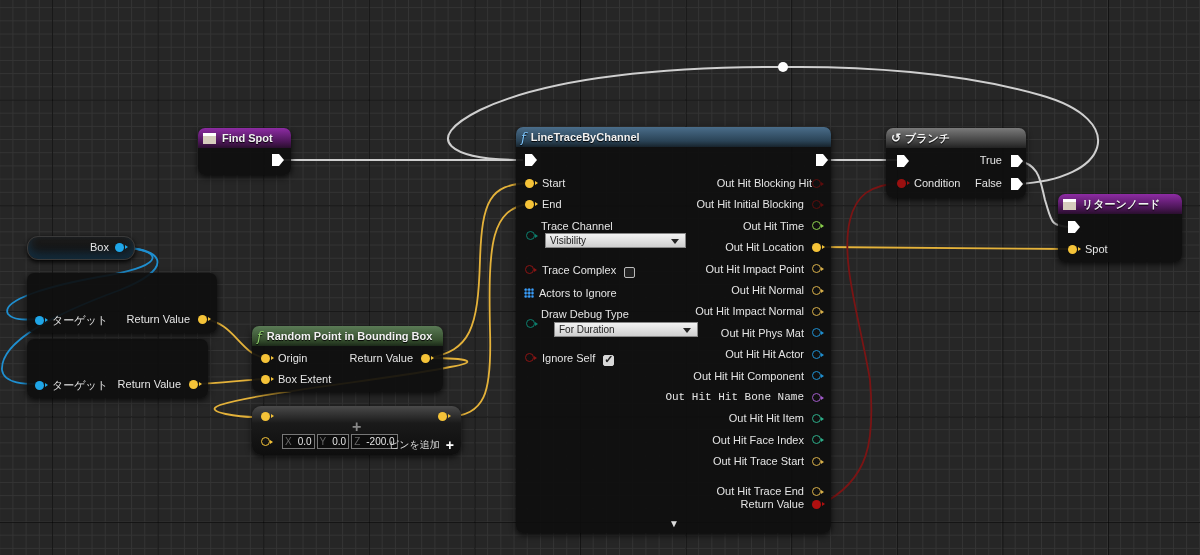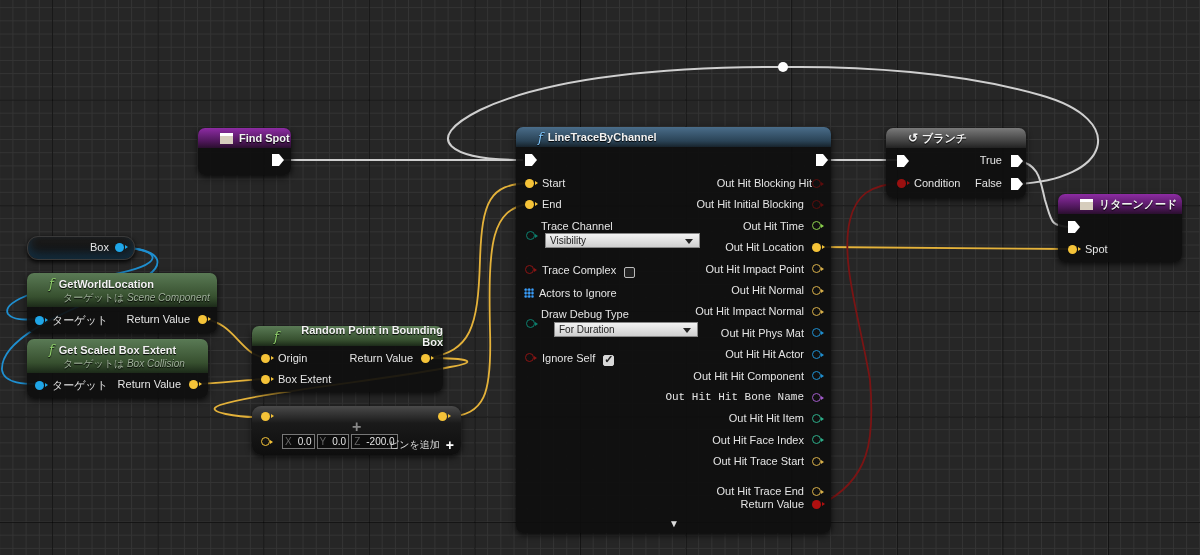--- a/index.html
+++ b/index.html
@@ -18,23 +18,22 @@
   }
   #wires { position:absolute; left:0; top:0; width:1200px; height:555px; z-index:1; pointer-events:none; }
   #wires path { fill:none; }
   .node {
     position:absolute; z-index:2; background:rgba(14,14,14,0.92);
     border-radius:7px; box-shadow:0 2px 6px rgba(0,0,0,0.8);
     font-size:11px;
   }
   .hdr {
     height:20px; border-radius:7px 7px 0 0; display:flex; align-items:center;
-    padding-left:22px; font-weight:bold; font-size:11px; color:#f2f2f2;
+    padding-left:5px; font-weight:bold; font-size:11px; color:#f2f2f2;
     text-shadow:0 1px 1px #000;
-    text-align:right;
   }
   .hdr.tall { height:34px; flex-direction:column; align-items:flex-start; justify-content:center; }
   .hdr .sub { font-weight:normal; font-size:10px; color:#9fb09a; }
   .hdr .sub i { font-style:italic; }
   .h-purple { background:linear-gradient(#8d2ba3,#4b1656 70%,#2a0f2f); }
   .h-green  { background:linear-gradient(#5a7a55,#37502f 70%,#1c2a19); }
   .h-blue   { background:linear-gradient(#4a6d8a,#2a4356 70%,#17232c); }
   .h-gray   { background:linear-gradient(#7a7a7a,#3e3e3e 70%,#222); }
   .fx { font-family:"DejaVu Serif", serif; font-style:italic; color:#8fd06b; margin-right:5px; font-size:13px; font-weight:normal; }
   .fx.blue { color:#7fc8ff; }
@@ -102,39 +101,31 @@
 </div>
 
 <div class="node" style="left:27px;top:236px;width:106px;height:22px;border-radius:11px;background:linear-gradient(#1c1c1c,#0e0e0e);border:1px solid #3a3a3a;box-shadow:inset 0 -6px 10px rgba(31,130,200,0.25),0 2px 5px #000;">
   <div class="row r" style="right:10px;top:4px;">
     <span style="margin-right:6px;">Box</span>
     <span class="pin filled" style="color:#1fa6e8;"></span>
   </div>
 </div>
 
 <div class="node" style="left:27px;top:273px;width:190px;height:60px;">
-  <div class="hdr tall h-green">
-    <div><span class="fx">f</span><span>GetWorldLocation</span></div>
-    <div class="sub" style="padding-left:14px;"><span>ターゲットは </span><i>Scene Component</i></div>
-  </div>
   <div class="row" style="left:8px;top:40px;">
     <span class="pin filled" style="color:#1fa6e8;margin-right:8px;"></span>
     <span>ターゲット</span>
   </div>
   <div class="row r" style="right:10px;top:40px;">
     <span style="margin-right:8px;">Return Value</span>
     <span class="pin filled" style="color:#f5c338;"></span>
   </div>
 </div>
 
 <div class="node" style="left:27px;top:339px;width:181px;height:59px;">
-  <div class="hdr tall h-green">
-    <div><span class="fx">f</span><span>Get Scaled Box Extent</span></div>
-    <div class="sub" style="padding-left:14px;"><span>ターゲットは </span><i>Box Collision</i></div>
-  </div>
   <div class="row" style="left:8px;top:39px;">
     <span class="pin filled" style="color:#1fa6e8;margin-right:8px;"></span>
     <span>ターゲット</span>
   </div>
   <div class="row r" style="right:10px;top:39px;">
     <span style="margin-right:8px;">Return Value</span>
     <span class="pin filled" style="color:#f5c338;"></span>
   </div>
 </div>
 
@@ -195,21 +186,21 @@
     <span>Start</span>
   </div>
   <div class="row" style="left:9px;top:71px;">
     <span class="pin filled" style="color:#f5c338;margin-right:8px;"></span>
     <span>End</span>
   </div>
   <div class="row" style="left:25px;top:93px;">
     <span>Trace Channel</span>
   </div>
   <span class="pin hollow" style="position:absolute;left:10px;top:104px;color:#0c7f6e;"></span>
-  <div class="dropdown" style="left:29px;top:106px;width:155px;">
+  <div class="dropdown" style="left:29px;top:106px;width:141px;">
     <span>Visibility</span>
       <span class="caret"></span>
   </div>
   <div class="row" style="left:9px;top:134px;">
     <span class="pin hollow" style="color:#8a1414;margin-right:8px;"></span>
     <span>Trace Complex</span>
     <span class="checkbox" style="margin-top:6px;"></span>
   </div>
   <div class="row" style="left:8px;top:160px;">
     <span class="grid-icon"></span>

